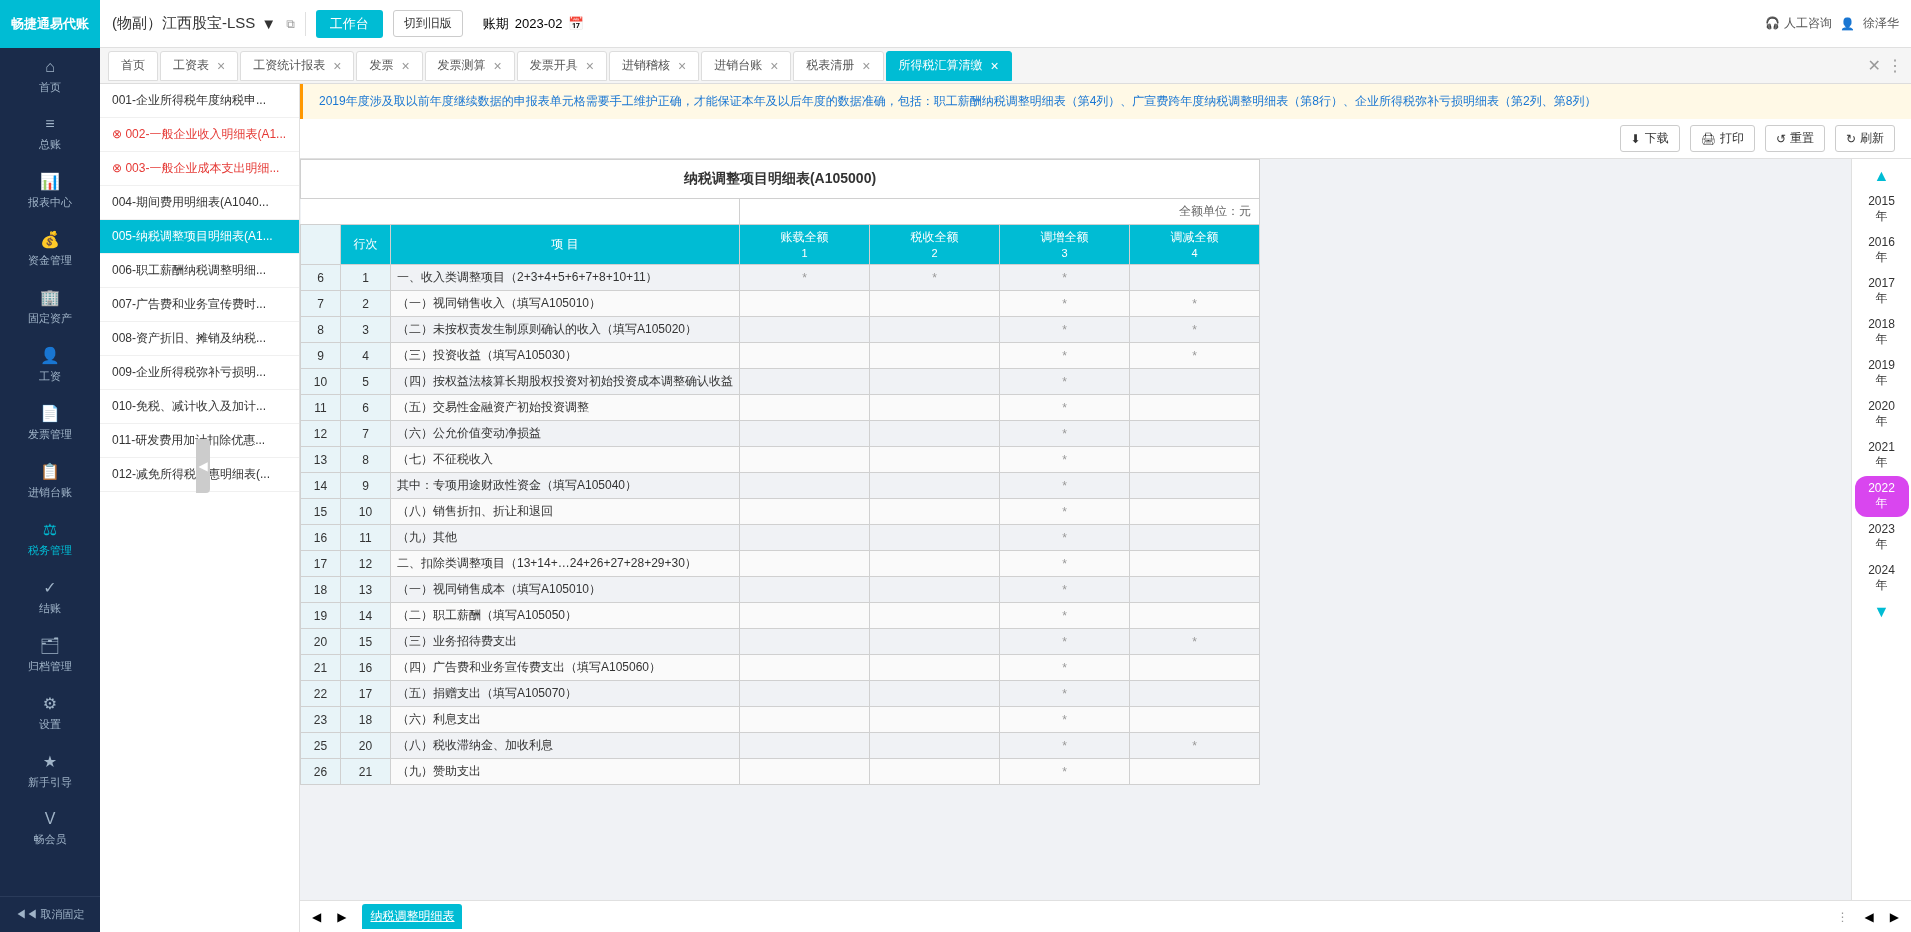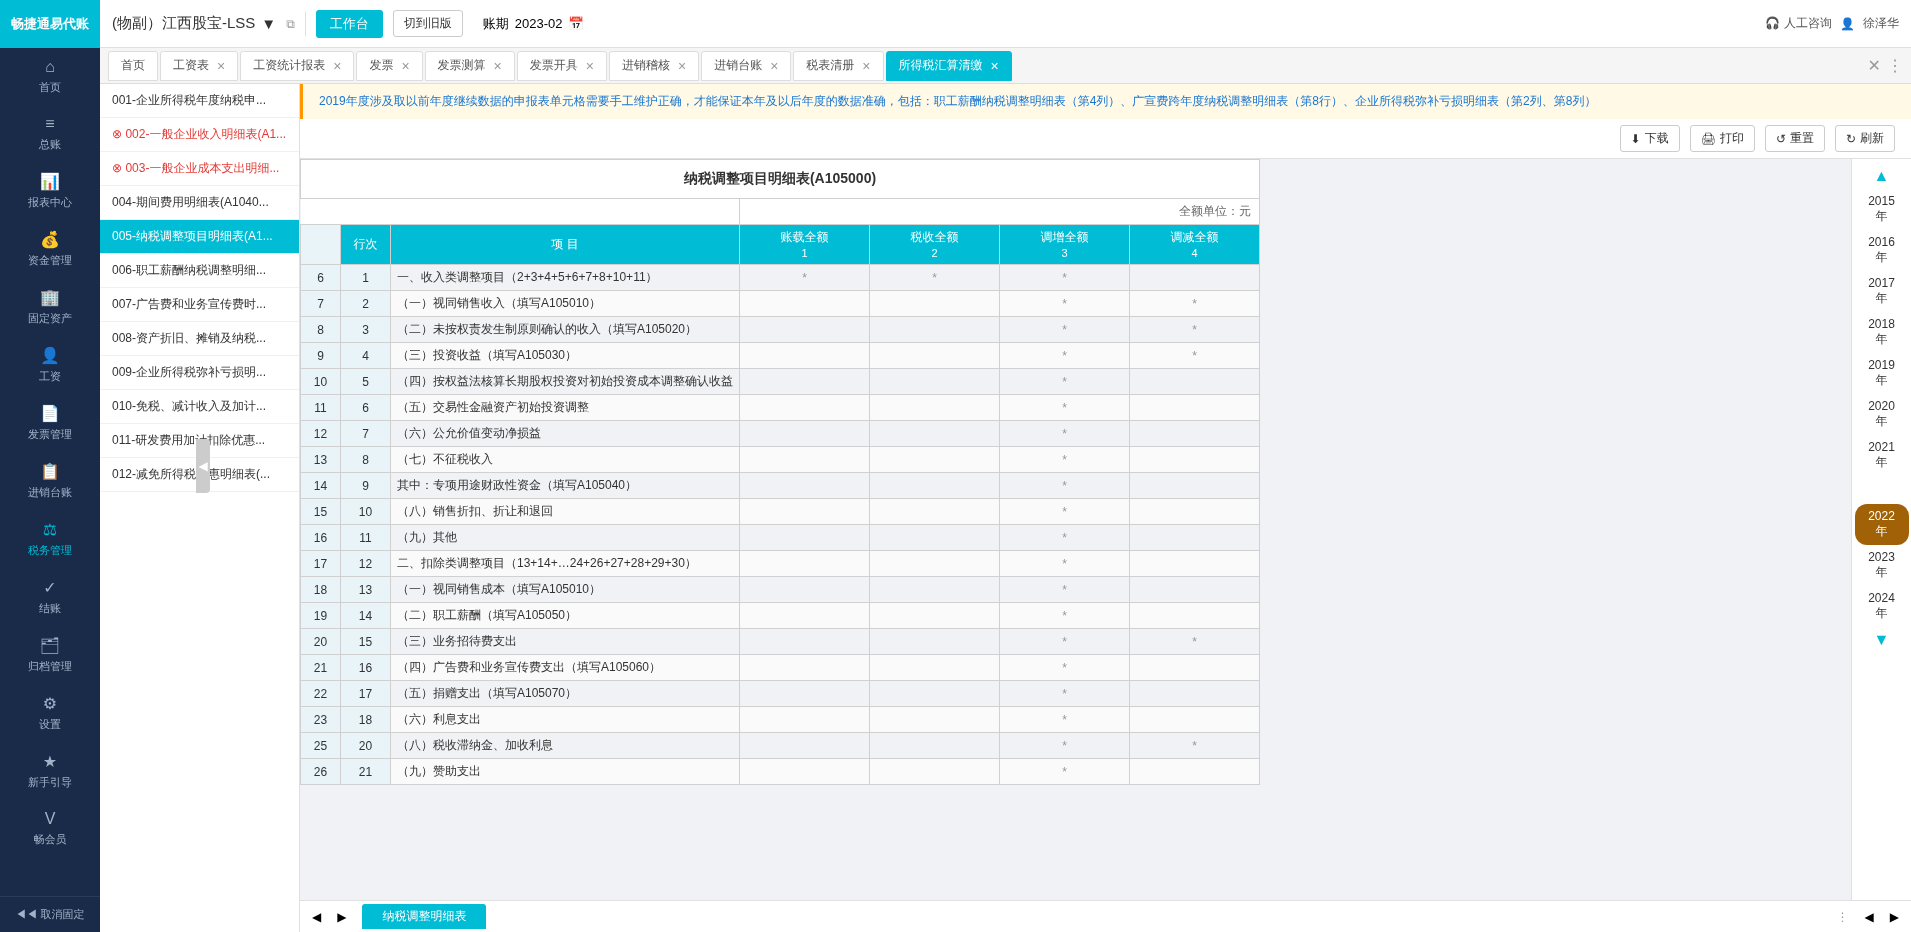--- a/index.html
+++ b/index.html
@@ -54,42 +54,42 @@
     .toolbar-btn { display: flex; align-items: center; gap: 4px; padding: 4px 10px; border: 1px solid #ccc; border-radius: 3px; background: white; cursor: pointer; font-size: 12px; color: #333; }
 
     
     .spreadsheet-container { flex: 1; display: flex; overflow: hidden; }
     .spreadsheet-inner { flex: 1; overflow: auto; }
 
     
     .year-panel { width: 60px; background: white; border-left: 1px solid #e0e0e0; display: flex; flex-direction: column; align-items: center; padding: 4px 0; font-size: 12px; }
     .year-panel-up, .year-panel-down { color: #00bcd4; cursor: pointer; font-size: 16px; padding: 4px; }
     .year-item { padding: 5px 8px; cursor: pointer; color: #333; border-radius: 3px; width: 54px; text-align: center; font-size: 12px; }
-    .year-item.active { background: #a16207; color: white; border-radius: 12px; margin-top: 28px; }
+    .year-item.active { background: #d946ef; color: white; border-radius: 12px; }
 
     
     .collapse-btn { position: absolute; left: 196px; top: 50%; transform: translateY(-50%); width: 14px; background: #ccc; color: white; border: none; cursor: pointer; font-size: 12px; padding: 20px 0; writing-mode: vertical-rl; z-index: 10; border-radius: 0 4px 4px 0; }
 
     
     .data-table { border-collapse: collapse; min-width: 900px; font-size: 12px; }
     .data-table th, .data-table td { border: 1px solid #d0d0d0; padding: 4px 6px; white-space: nowrap; }
     .data-table thead th { background: #00bcd4; color: white; text-align: center; font-weight: normal; }
     .data-table thead th.header-title { background: white; color: #333; font-size: 14px; font-weight: bold; text-align: center; padding: 10px; margin-top: 36px; }
     .data-table thead th.header-unit { background: white; color: #666; text-align: right; padding: 4px 8px; font-weight: normal; }
     .data-table tbody tr:nth-child(even) { background: #fafafa; }
     .data-table tbody td { color: #333; }
     .data-table .row-num { background: #e8f4f8; text-align: center; width: 40px; }
     .data-table .hang-ci { background: #e8f4f8; text-align: center; width: 50px; }
     .data-table .item-name { text-align: left; min-width: 280px; }
     .data-table .amount-col { text-align: right; min-width: 130px; }
     .data-table .col-star { text-align: center; color: #999; }
 
     
     .bottom-bar { height: 32px; background: white; border-top: 1px solid #e0e0e0; display: flex; align-items: center; padding: 0 12px; gap: 16px; flex-shrink: 0; }
-    .sheet-tab { padding: 4px 20px; background: #00bcd4; color: white; border-radius: 3px 3px 0 0; font-size: 12px; cursor: pointer; }
+    .sheet-tab { padding: 4px 8px; background: #00bcd4; color: white; border-radius: 3px 3px 0 0; font-size: 12px; cursor: pointer; text-decoration: underline; }
 
     .topbar-separator { width: 1px; height: 24px; background: #e0e0e0; }
   </style>
 </head>
 <body>
 
 <div class="sidebar">
   <div class="sidebar-logo">畅捷通易代账</div>
   <div class="sidebar-nav">
     <div class="sidebar-item">

